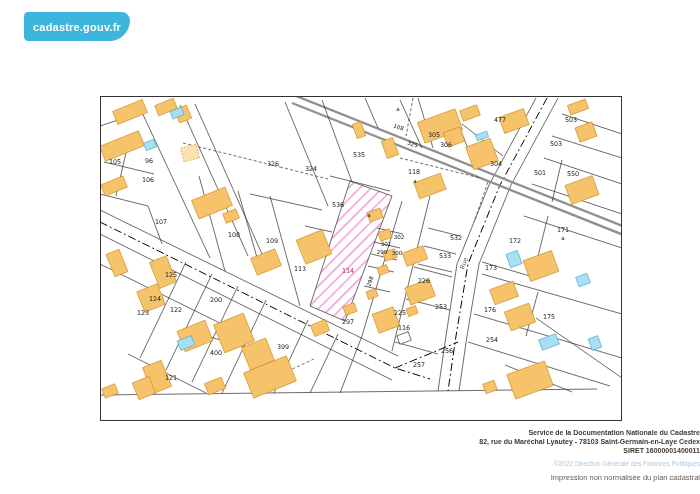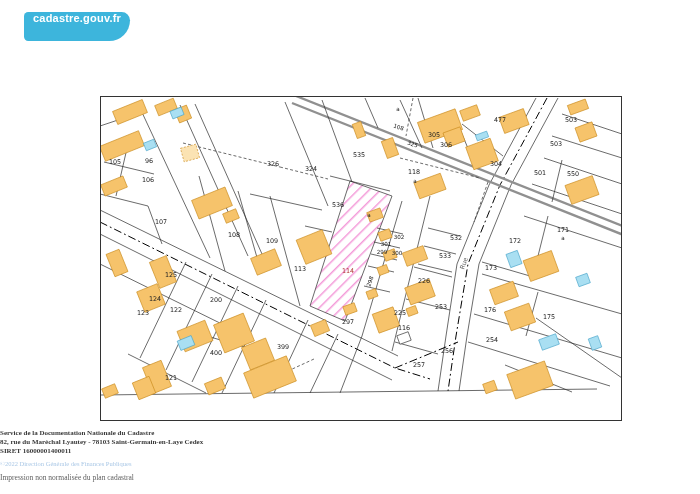--- a/index.html
+++ b/index.html
@@ -3,32 +3,31 @@
 <meta charset="utf-8">
 <style>
   html,body{margin:0;padding:0;}
   body{
     width:700px;height:494px;position:relative;background:#ffffff;
     font-family:"Liberation Sans","DejaVu Sans",sans-serif;overflow:hidden;
   }
   .logo{
     position:absolute;left:24px;top:12px;width:106px;height:29px;
     color:#ffffff;font-size:11px;font-weight:bold;letter-spacing:.2px;
-    display:flex;justify-content:center;
+    display:flex;align-items:center;justify-content:center;
     border-radius:6px 12px 30px 6px;
   }
   .map-frame{
     position:absolute;left:100px;top:96px;width:522px;height:325px;
     background:#ffffff;
   }
   .map-frame svg{display:block;}
   .footer{
-    position:absolute;left:0;top:429px;width:700px;text-align:left;
+    position:absolute;left:0;top:429px;width:700px;text-align:right;
     line-height:1.25;
-    font-family:Liberation Serif, serif;
   }
   .footer .addr{font-size:7px;font-weight:bold;color:#3a3a3a;}
   .footer .copy{font-size:6.5px;color:#aac8e6;margin-top:5px;}
   .footer .notice{font-size:7.5px;color:#606060;margin-top:5px;}
 </style>
 </head>
 <body>
 
 <div class="logo" style="background: rgb(61, 181, 220);">
   <span>cadastre.gouv.fr</span>

